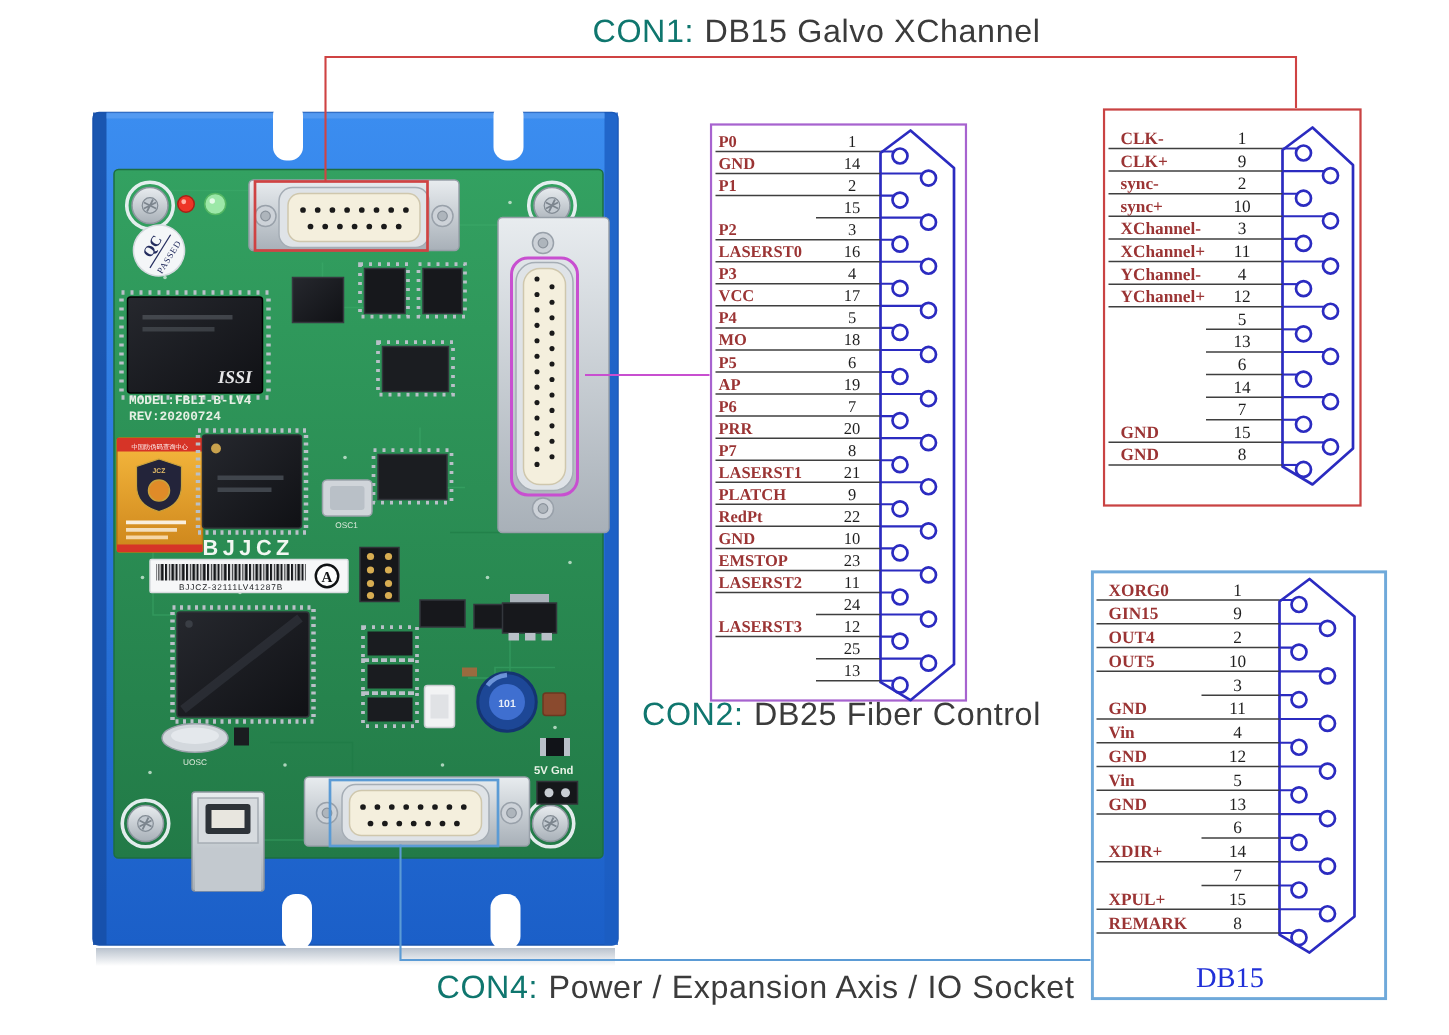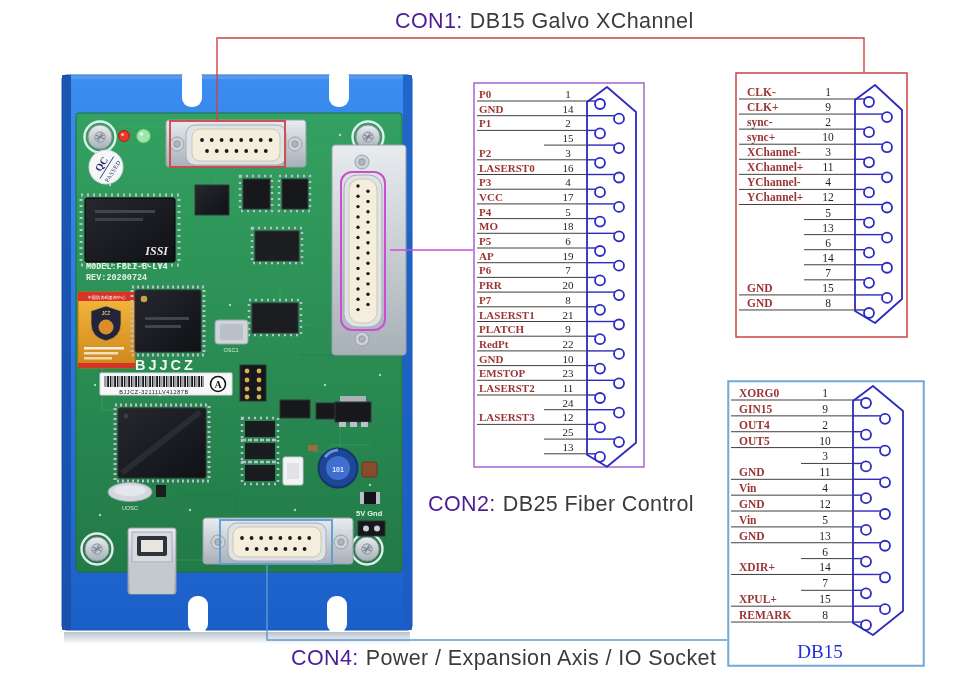--- a/index.html
+++ b/index.html
@@ -1,20 +1,20 @@
 <!DOCTYPE html>
 <html><head>
 <meta charset="utf-8">
 <style>
   html,body { margin:0; padding:0; background:#ffffff; }
   #stage { position:relative; width:966px; height:690px; background:#ffffff;
            font-family:"Liberation Sans", sans-serif; overflow:hidden; }
   .title { position:absolute; font-size:21.5px; color:#3b3b3b; letter-spacing:.4px;
            white-space:nowrap; }
-  .title .pre { color:#4c1d95; margin-right:7px; }
+  .title .pre { color:#0f766e; margin-right:7px; }
   svg { position:absolute; display:block; }
   #overlay { left:0; top:0; pointer-events:none; }
   text { user-select:none; }
 </style>
 </head>
 <body>
 
 <div id="stage">
 
   <svg id="board" style="left:40px; top:55px;" width="395" height="590" viewBox="0 0 395 590">
@@ -348,21 +348,21 @@
 
   <svg id="overlay" width="966" height="690" viewBox="0 0 966 690">
     <polyline points="217,121 217,38 864,38 864,72" fill="none" stroke-width="1.4" stroke="#cf4343"></polyline>
     <polyline points="390,250 473,250" fill="none" stroke-width="1.4" stroke="#c84fd0"></polyline>
     <polyline points="267,563 267,640 727,640" fill="none" stroke-width="1.4" stroke="#5b9bd5"></polyline>
   </svg>
 
   <div class="title" style="left:395px; top:9px;">
     <span class="pre">CON1:</span><span>DB15 Galvo XChannel</span>
   </div>
-  <div class="title" style="left:428px; top:492px;">
+  <div class="title" style="left:428px; top:464px;">
     <span class="pre">CON2:</span><span>DB25 Fiber Control</span>
   </div>
   <div class="title" style="left:291px; top:646px;text-align:center;">
     <span class="pre">CON4:</span><span>Power / Expansion Axis / IO Socket</span>
   </div>
 
   <svg id="po-db25" class="pinout" width="172" height="386" viewBox="0 0 172 386" style="left: 473px; top: 82px;">
       <rect x="1" y="1" width="170" height="384" fill="#ffffff" stroke="#a763cf" stroke-width="1.5"></rect>
       <path d="M114,20 L134,5 L163,30 L163,360.79999999999995 L134,384.79999999999995 L114,372.79999999999995 Z" fill="none" stroke="#2b2bc0" stroke-width="1.8" stroke-linejoin="round"></path>
       <text x="6" y="16" font-size="11" font-weight="bold" fill="#9b3434" font-family="Liberation Serif, serif">P0</text>

